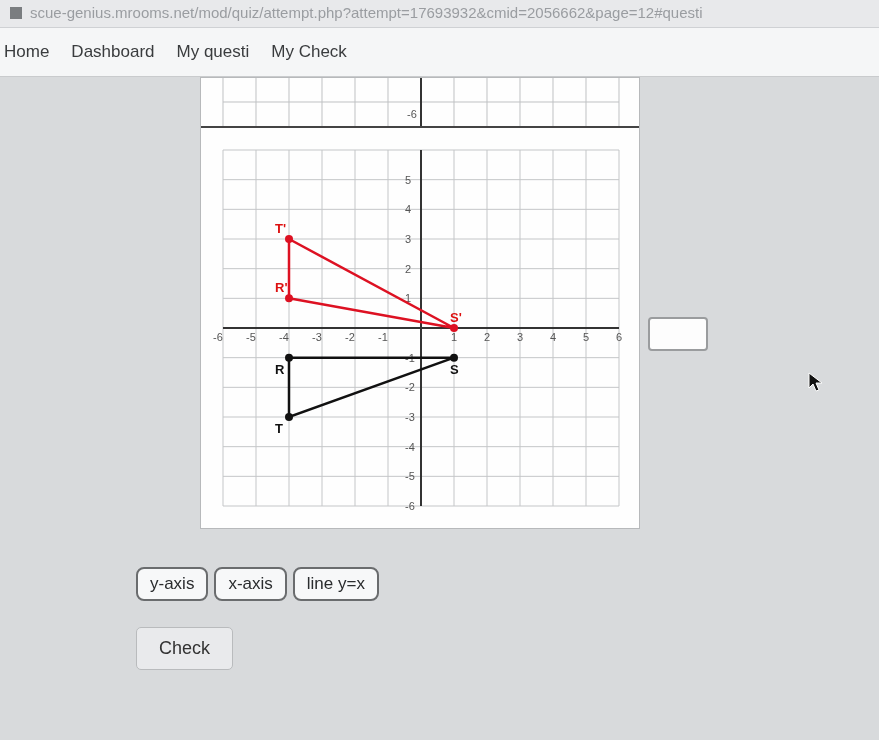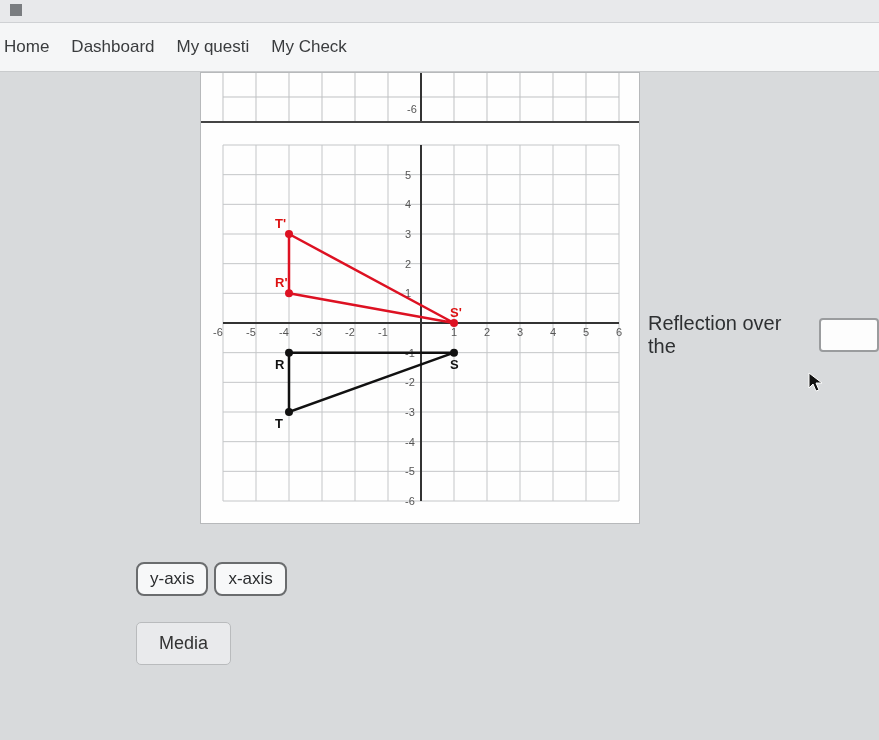--- a/index.html
+++ b/index.html
@@ -112,20 +112,21 @@
   .axis-num { font: 11px Arial; fill:#555; }
   .pt-label { font: bold 13px Arial; }
   .red { fill:#d11; }
   .blk { fill:#111; }
 </style>
 </head>
 <body>
 
 <div class="url-bar">
   <span class="sq"></span>
+  <span>scue-genius.mrooms.net/mod/quiz/attempt.php?attempt=17693932&amp;cmid=2056662&amp;page=12#questi</span>
 </div>
 
 <div class="top-nav">
   <span>Home</span>
   <span>Dashboard</span>
   <span>My questi</span>
   <span>My Check</span>
 </div>
 
 <div class="content-outer">
@@ -216,30 +217,30 @@
           <text x="74" y="164.33333333333334" class="pt-label red">R'</text>
           <circle cx="253" cy="200" r="4" fill="#dd1122"></circle>
           <text x="249" y="194" class="pt-label red">S'</text>
           <circle cx="88" cy="111" r="4" fill="#dd1122"></circle>
           <text x="74" y="105" class="pt-label red">T'</text>
         </svg>
     </div>
   </div>
 
   <div class="prompt-area">
-    <span>Reflection over the</span>
     <span class="dropzone"></span>
   </div>
 
   <div class="options-row">
     <span class="option-chip">y-axis</span>
     <span class="option-chip">x-axis</span>
+    <span class="option-chip">line y=x</span>
   </div>
 
-  <button class="check-btn">Media</button>
+  <button class="check-btn">Check</button>
 
 </div>
 
 <div class="cursor-arrow">
   <svg width="18" height="22" viewBox="0 0 18 22">
       <path d="M1 1 L1 16 L5 12 L8 19 L11 18 L8 11 L14 11 Z" fill="#111" stroke="#fff" stroke-width="1"></path>
     </svg>
 </div>
 
 </body></html>

